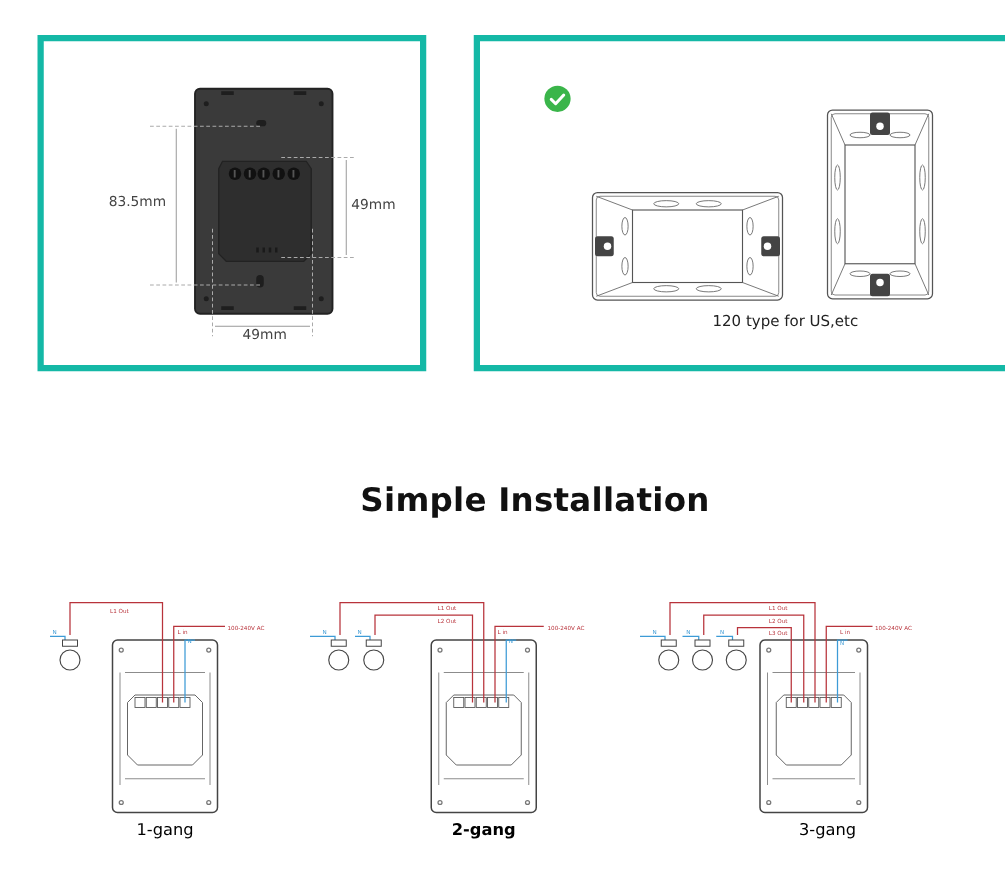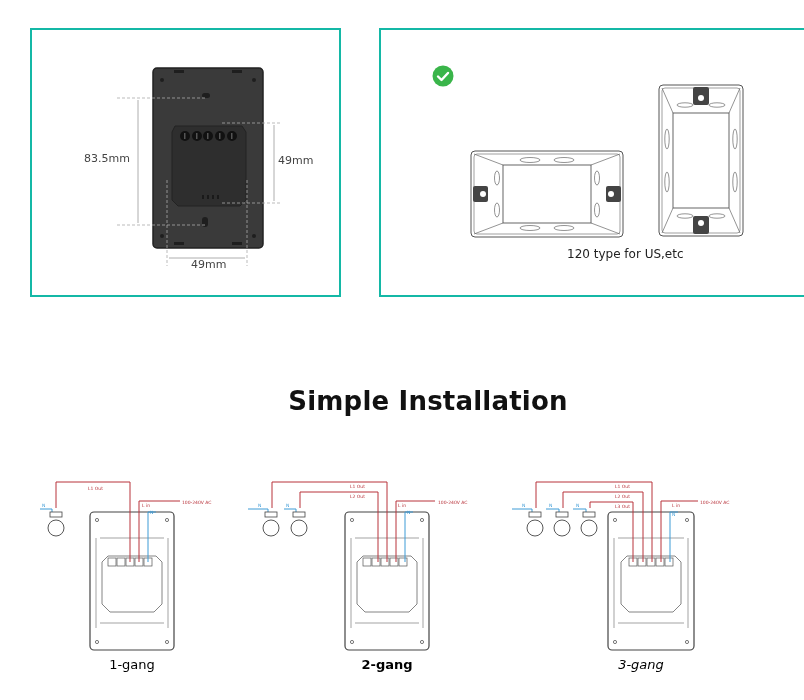--- a/index.html
+++ b/index.html
@@ -1,17 +1,17 @@
 <!DOCTYPE html>
 <html><head>
 <meta charset="utf-8">
 <style>
   html,body{margin:0;padding:0;background:#fff;}
   body{width:804px;height:700px;position:relative;overflow:hidden;font-family:"DejaVu Sans",sans-serif;color:#222;}
-  .panel{position:absolute;top:28px;height:269px;border:2px solid #14b8a6;background:#fff;box-sizing:border-box;}
+  .panel{position:absolute;top:28px;height:269px;border:5px solid #14b8a6;background:#fff;box-sizing:border-box;}
   #panel-left{left:30px;width:311px;}
   #panel-right{left:340px;width:435px;margin-left:39px;}
   .abs{position:absolute;}
   .dim{font-size:11px;color:#444;font-family:"DejaVu Sans",sans-serif;}
   .caption{font-size:12px;color:#222;}
   .title{position:absolute;left:0;width:790px;top:386px;text-align:center;font-size:26px;font-weight:bold;color:#111;letter-spacing:0.2px;padding-left:33px;}
   .gang{font-size:13px;color:#000000;text-align:center;}
   svg{position:absolute;overflow:visible;}
   .wire-label{font-size:4.5px;font-family:"DejaVu Sans",sans-serif;}
 </style>
@@ -251,14 +251,14 @@
     <text x="115" y="10" class="wire-label" fill="#b8333b">L1 Out</text>
     <text x="115" y="20" class="wire-label" fill="#b8333b">L2 Out</text>
     <text x="115" y="30" class="wire-label" fill="#b8333b">L3 Out</text>
     <text x="172" y="29" class="wire-label" fill="#b8333b">L in</text>
     <text x="200" y="26" class="wire-label" fill="#b8333b">100-240V AC</text>
     <text x="172" y="38" class="wire-label" fill="#3d9bd6">N</text>
     <text x="22" y="29" class="wire-label" fill="#3d9bd6">N</text>
     <text x="49" y="29" class="wire-label" fill="#3d9bd6">N</text>
     <text x="76" y="29" class="wire-label" fill="#3d9bd6">N</text>
   </svg>
-  <div class="abs gang" style="left:98px;top:179px;width:86px;font-style:italic;">3-gang</div>
+  <div class="abs gang" style="left:119px;top:179px;width:86px;">3-gang</div>
 </div>
 
 </body></html>

